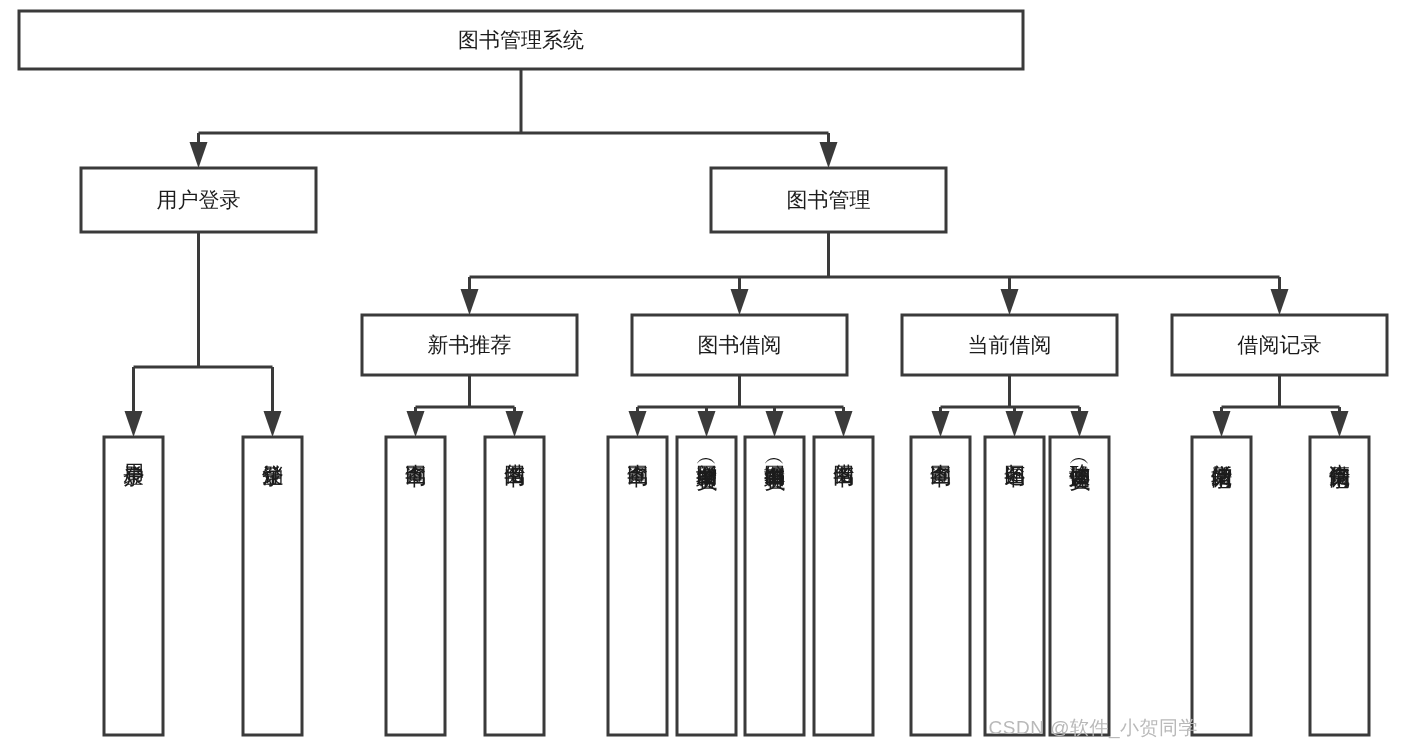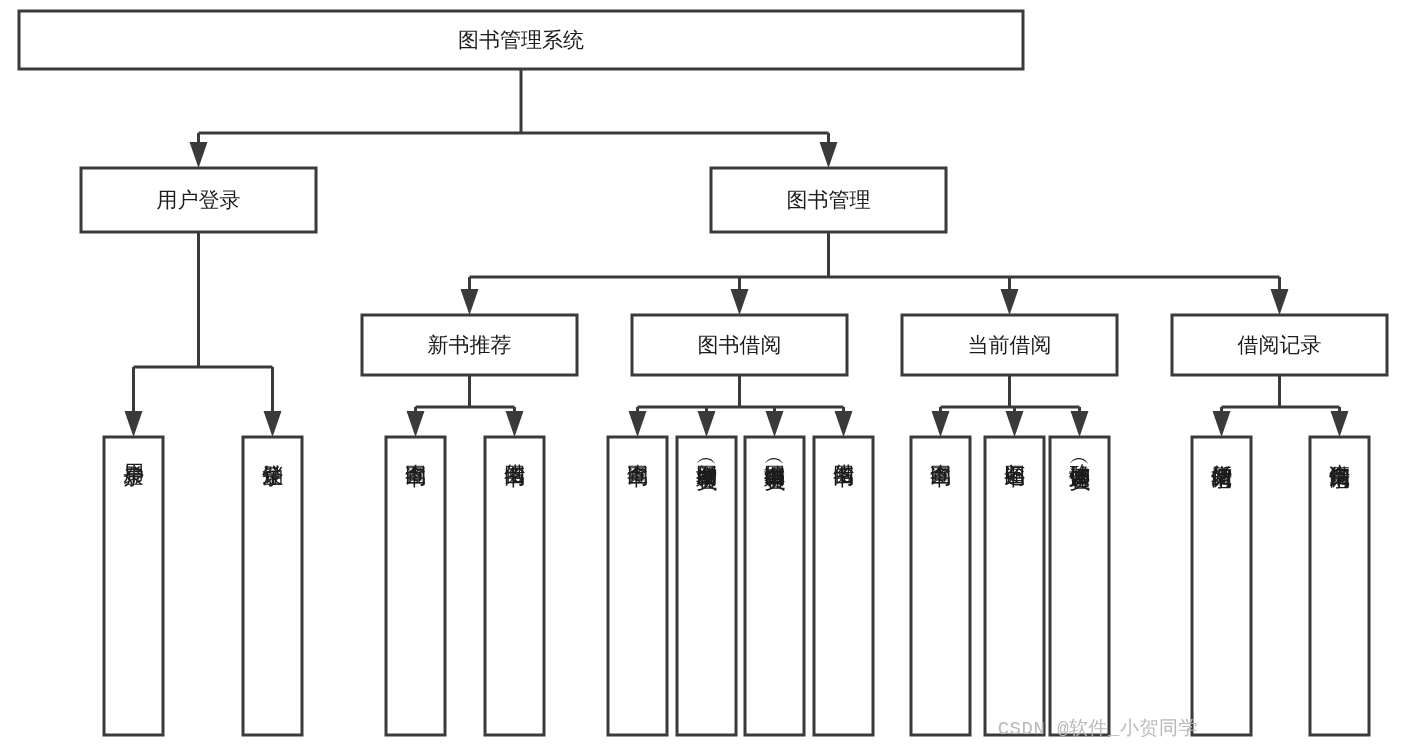--- a/index.html
+++ b/index.html
@@ -67,21 +67,21 @@
     color: #1c1c1c;
     writing-mode: vertical-rl;
     text-orientation: upright;
     white-space: nowrap;
     letter-spacing: 1px;
   }
   .watermark {
     position: absolute;
     right: 8px;
     bottom: 6px;
-    font-family: Liberation Mono, monospace;
+    font-family: Liberation Sans, sans-serif;
     font-size: 19px;
     color: #b9b9b9;
     letter-spacing: 0.5px;
     white-space: nowrap;
   }
 </style>
 </head>
 <body>
 
 <div id="diagram-root">

